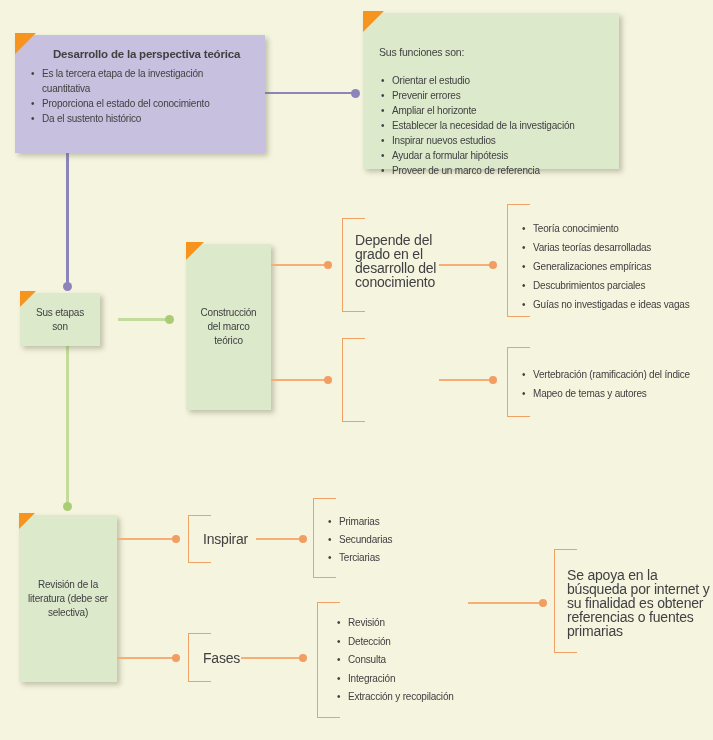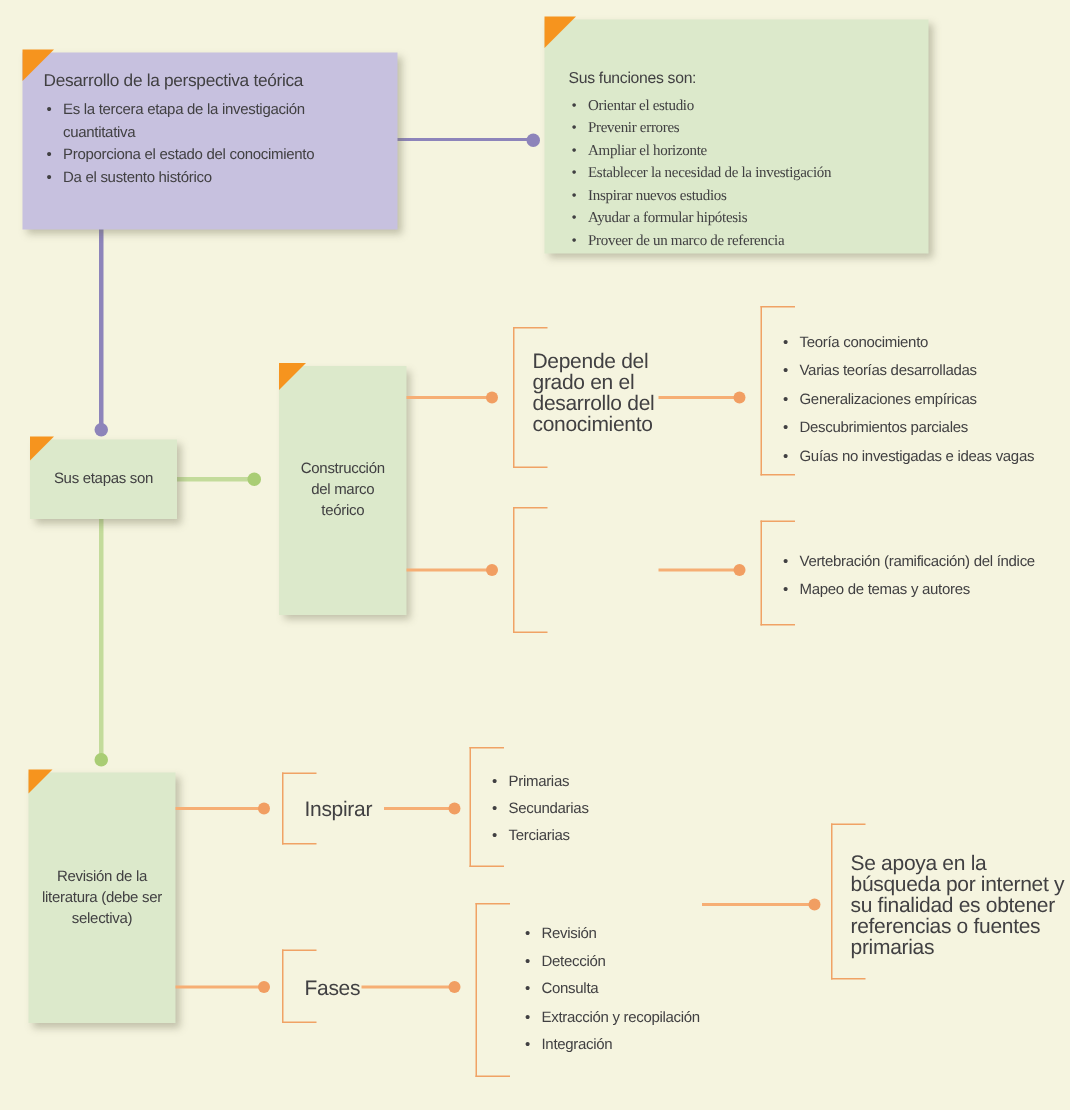--- a/index.html
+++ b/index.html
@@ -5,21 +5,21 @@
   html,body{margin:0;padding:0;background:#f5f4df;}
   #canvas{
     position:relative;width:713px;height:740px;background:#f5f4df;overflow:hidden;
     font-family:"Liberation Sans",sans-serif;color:#414042;letter-spacing:-0.2px;
   }
   .box{position:absolute;box-shadow:3px 3px 5px rgba(110,110,85,.38);}
   .greenbox{background:#dce9cb;}
   .purplebox{background:#c7c1df;}
   .corner{position:absolute;top:-2px;left:0;width:0;height:0;
     border-top:21px solid #f6941e;border-right:21px solid transparent;}
-  .title{font-weight:normal;font-size:11.5px;line-height:15px;}
+  .title{font-weight:bold;font-size:11.5px;line-height:15px;margin-left:24px;}
   .smalltitle{font-size:10.5px;line-height:15px;margin-top:18px;}
   ul.blist{list-style:none;margin:0;padding:0;font-size:10px;}
   ul.blist li{position:relative;padding-left:13px;}
   ul.blist li::before{content:"\2022";position:absolute;left:2px;}
   .centerlabel{display:flex;align-items:center;justify-content:center;
     text-align:center;font-size:10px;line-height:14px;padding:4px 8px;box-sizing:border-box;}
   .hline{position:absolute;height:2px;}
   .vline{position:absolute;width:3px;}
   .o-line{background:#f6ae74;}
   .g-line{background:#c3db9b;height:3px;}
@@ -53,32 +53,32 @@
     <ul class="blist" style="margin-top:4px;font-size:10px;line-height:15px;">
         <li>Es la tercera etapa de la investigación cuantitativa</li>
         <li>Proporciona el estado del conocimiento</li>
         <li>Da el sustento histórico</li>
       </ul>
   </div>
 
   <div class="box greenbox" style="left:363px;top:13px;width:256px;height:156px;padding:14px 14px 0 16px;box-sizing:border-box;">
     <div class="corner"></div>
     <div class="smalltitle">Sus funciones son:</div>
-    <ul class="blist" style="margin-top:3px;line-height:15px;font-family:Liberation Serif, serif;">
+    <ul class="blist" style="margin-top:13px;line-height:15px;">
         <li>Orientar el estudio</li>
         <li>Prevenir errores</li>
         <li>Ampliar el horizonte</li>
         <li>Establecer la necesidad de la investigación</li>
         <li>Inspirar nuevos estudios</li>
         <li>Ayudar a formular hipótesis</li>
         <li>Proveer de un marco de referencia</li>
       </ul>
   </div>
 
-  <div class="box greenbox centerlabel" style="left:20px;top:293px;width:98px;height:53px;">
+  <div class="box greenbox centerlabel" style="left:20px;top:293px;width:80px;height:53px;">
     <div class="corner" style="border-top-width:16px;border-right-width:16px;"></div>
     <span>Sus etapas son</span>
   </div>
 
   <div class="box greenbox centerlabel" style="left:186px;top:244px;width:85px;height:166px;">
     <div class="corner" style="border-top-width:18px;border-right-width:18px;"></div>
     <span>Construcción del marco teórico</span>
   </div>
 
   <div class="box greenbox centerlabel" style="left:19px;top:515px;width:98px;height:167px;">
@@ -125,26 +125,26 @@
       <li>Terciarias</li>
     </ul>
 
   <div class="hline o-line" style="left:117px;top:657px;width:56px;"></div>
   <div class="dot o-dot" style="left:172px;top:654px;"></div>
   <div class="bracket" style="left:188px;top:633px;height:49px;"></div>
   <div class="freetext" style="left:203px;top:651px;">Fases</div>
   <div class="hline o-line" style="left:241px;top:657px;width:59px;"></div>
   <div class="dot o-dot" style="left:299px;top:654px;"></div>
   <div class="bracket" style="left:317px;top:602px;height:116px;"></div>
-  <ul class="blist freetext" style="left:348px;top:614px;width:160px;line-height:18.5px;">
+  <ul class="blist freetext" style="left:335px;top:614px;width:160px;line-height:18.5px;">
       <li>Revisión</li>
       <li>Detección</li>
       <li>Consulta</li>
+      <li>Integración</li>
       <li>Extracción y recopilación</li>
-      <li>Integración</li>
     </ul>
 
   <div class="hline o-line" style="left:468px;top:602px;width:72px;"></div>
   <div class="dot o-dot" style="left:539px;top:599px;"></div>
   <div class="bracket" style="left:554px;top:549px;height:104px;"></div>
   <div class="freetext" style="left:567px;top:568px;width:145px;">Se apoya en la búsqueda por internet y su finalidad es obtener referencias o fuentes primarias</div>
 
 </div>
 
 </body></html>

